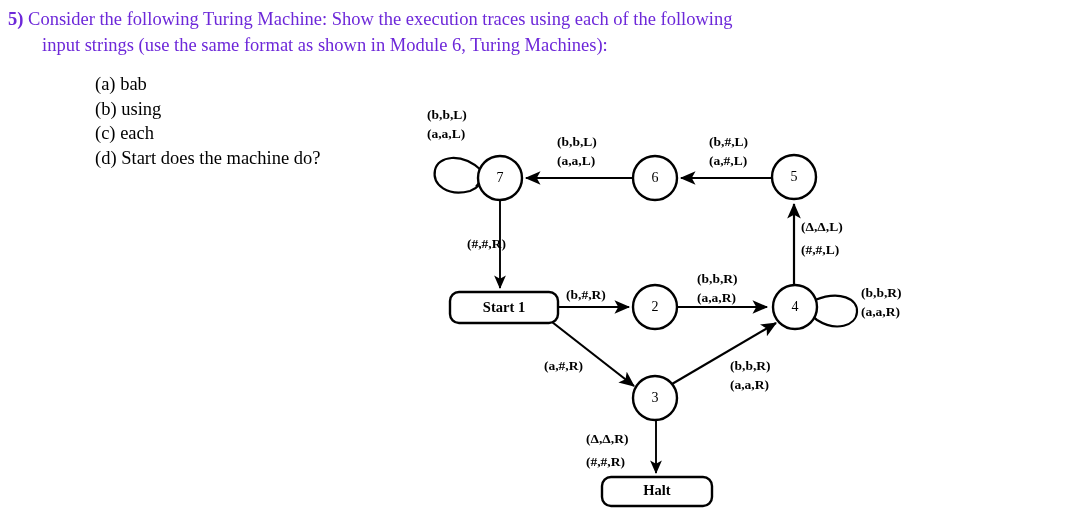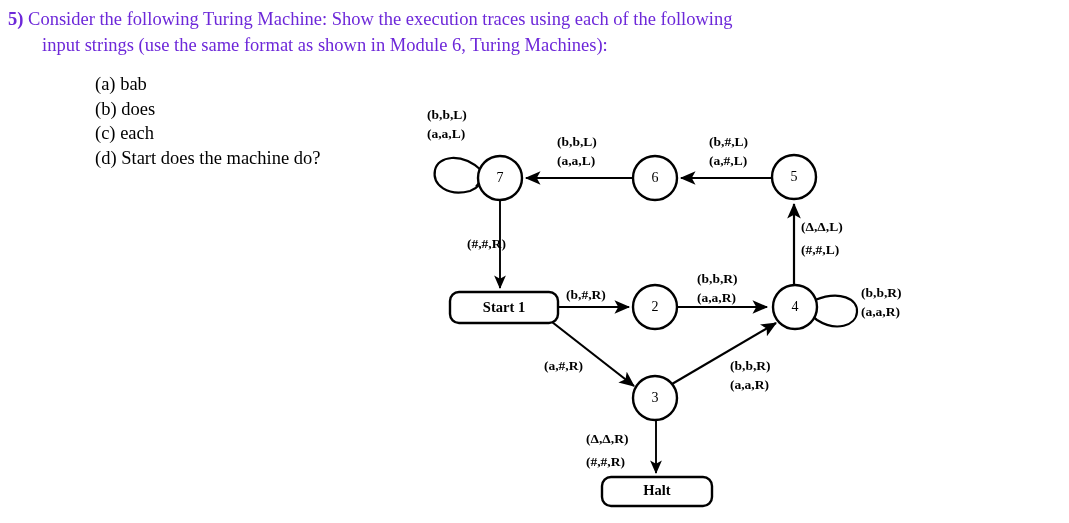--- a/index.html
+++ b/index.html
@@ -113,21 +113,21 @@
 </style>
 </head>
 <body>
 
 <div id="question-block">
   <div class="q-line" id="q-line-1"><span class="q-num">5)</span> <span>Consider the following Turing Machine: Show the execution traces using each of the following</span></div>
   <div class="q-line" id="q-line-2">input strings (use the same format as shown in Module 6, Turing Machines):</div>
 
   <div id="q-list">
     <div class="q-list-item">(a) bab</div>
-    <div class="q-list-item">(b) does</div>
+    <div class="q-list-item">(b) using</div>
     <div class="q-list-item">(c) each</div>
     <div class="q-list-item">(d) Start does the machine do?</div>
   </div>
 </div>
 
 <div id="diagram">
 <svg width="1069" height="523" viewBox="0 0 1069 523" xmlns="http://www.w3.org/2000/svg">
   <defs>
     <marker id="arrowhead" markerWidth="7" markerHeight="7" refX="6.2" refY="3.1" orient="auto" markerUnits="strokeWidth">
       <path d="M0,0.2 L6.6,3.1 L0,6.0 L1.6,3.1 Z" fill="#000000"></path>

